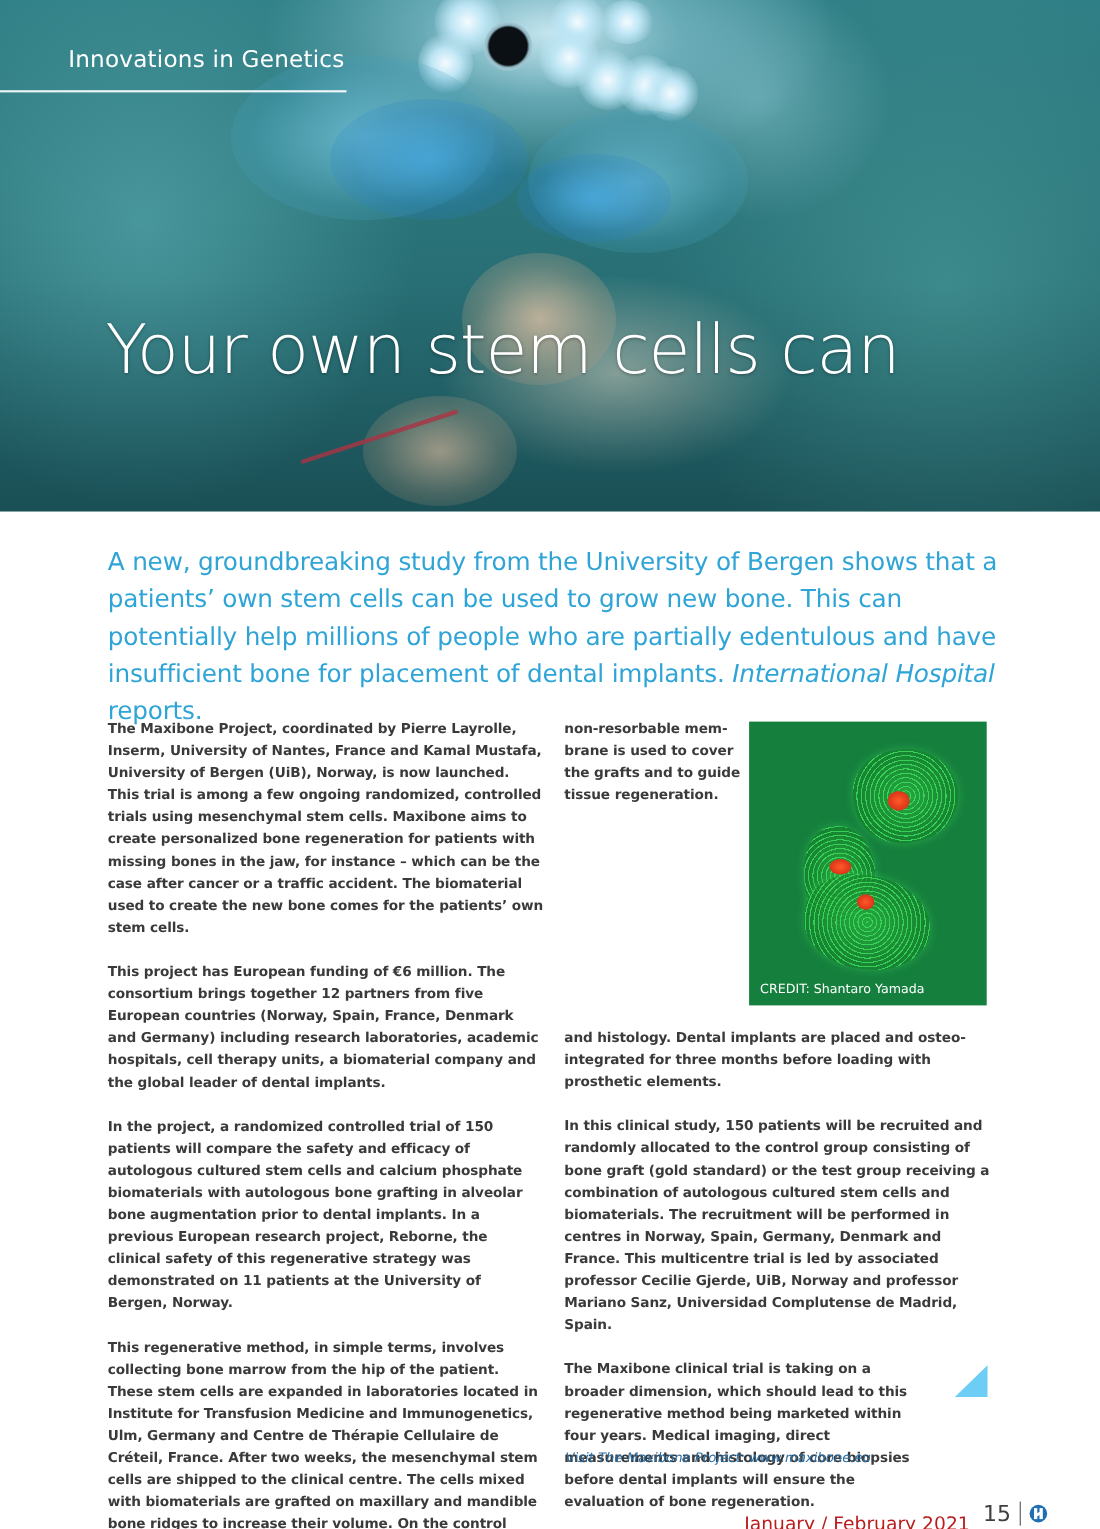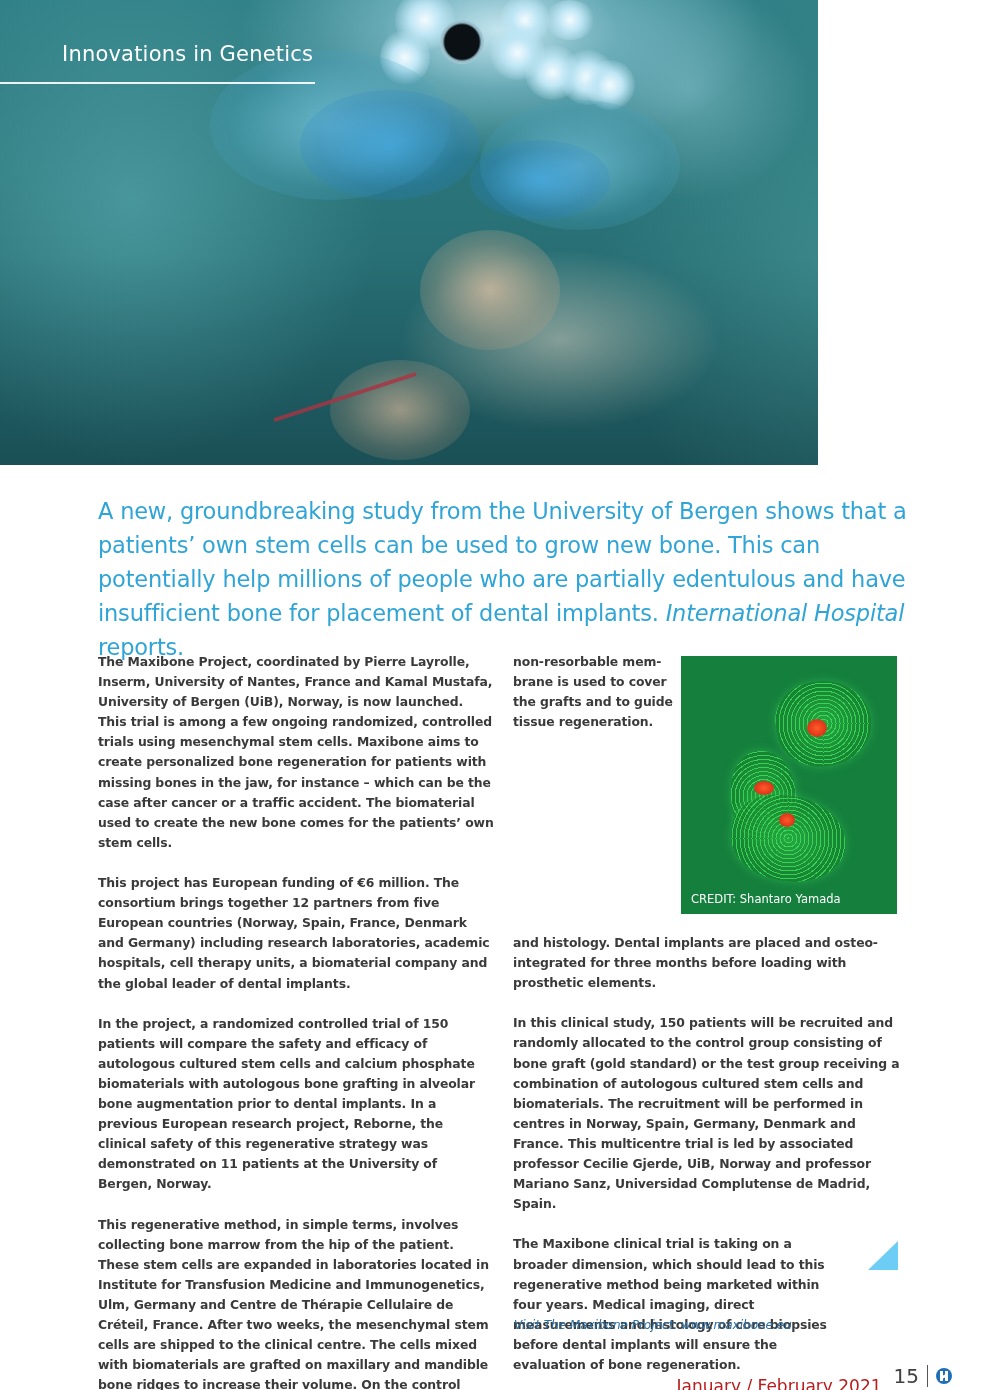--- a/index.html
+++ b/index.html
@@ -1,21 +1,21 @@
 <!DOCTYPE html>
 <html><head>
   <meta charset="utf-8">
   <style>
     * { margin: 0; padding: 0; box-sizing: border-box; }
     html, body { width: 1000px; height: 1390px; background: #ffffff; overflow: hidden; }
     body { position: relative; font-family: "DejaVu Sans", sans-serif; color: #3a3a3a; }
 
     
     .hero {
-      position: absolute; left: 0; top: 0; width: 818px; height: 465px; overflow: hidden;
+      position: absolute; left: 0; top: 0; width: 1000px; height: 465px; overflow: hidden;
       background:
         radial-gradient(ellipse 260px 130px at 500px 30px, rgba(205,235,245,0.95) 0%, rgba(140,200,215,0.6) 45%, rgba(60,130,140,0) 100%),
         radial-gradient(ellipse 160px 90px at 560px 340px, rgba(235,225,205,0.55) 0%, rgba(200,190,170,0) 100%),
         radial-gradient(ellipse 120px 110px at 690px 90px, rgba(130,190,200,0.6) 0%, rgba(60,120,130,0) 100%),
         radial-gradient(ellipse 250px 260px at 130px 200px, rgba(80,160,165,0.8) 0%, rgba(30,90,100,0) 100%),
         radial-gradient(ellipse 260px 300px at 860px 260px, rgba(70,150,150,0.7) 0%, rgba(20,80,90,0) 100%),
         linear-gradient(180deg, #2f7f86 0%, #2a7479 40%, #256a70 70%, #1f5d63 100%);
     }
     .hero .lamp {
       position: absolute; border-radius: 50%;
@@ -152,20 +152,21 @@
   <div class="visor" style="left:470px;top:140px;width:140px;height:80px;"></div>
   <div class="hand" style="left:420px;top:230px;width:140px;height:120px;"></div>
   <div class="hand" style="left:330px;top:360px;width:140px;height:100px;"></div>
   <div class="thread"></div>
   <div class="shade"></div>
 
   <div class="section-label">Innovations in Genetics</div>
   <div class="section-rule"></div>
 
   <h1 class="headline">
+    <span>Your own stem cells can</span>
   </h1>
 </div>
 
 <div class="standfirst"><span>A new, groundbreaking study from the University of Bergen shows that a patients’ own stem cells can be used to grow new bone. This can potentially help millions of people who are partially edentulous and have insufficient bone for placement of dental implants. </span><em>International Hospital</em><span> reports.</span></div>
 
 <div class="col col-left">
   <p>The Maxibone Project, coordinated by Pierre Layrolle, Inserm, University of Nantes, France and Kamal Mustafa, University of Bergen (UiB), Norway, is now launched. This trial is among a few ongoing randomized, controlled trials using mesenchymal stem cells. Maxibone aims to create personalized bone regeneration for patients with missing bones in the jaw, for instance – which can be the case after cancer or a traffic accident. The biomaterial used to create the new bone comes for the patients’ own stem cells.</p>
   <p>This project has European funding of €6 million. The consortium brings together 12 partners from five European countries (Norway, Spain, France, Denmark and Germany) including research laboratories, academic hospitals, cell therapy units, a biomaterial company and the global leader of dental implants.</p>
   <p>In the project, a randomized controlled trial of 150 patients will compare the safety and efficacy of autologous cultured stem cells and calcium phosphate biomaterials with autologous bone grafting in alveolar bone augmentation prior to dental implants. In a previous European research project, Reborne, the clinical safety of this regenerative strategy was demonstrated on 11 patients at the University of Bergen, Norway.</p>
   <p>This regenerative method, in simple terms, involves collecting bone marrow from the hip of the patient. These stem cells are expanded in laboratories located in Institute for Transfusion Medicine and Immunogenetics, Ulm, Germany and Centre de Thérapie Cellulaire de Créteil, France. After two weeks, the mesenchymal stem cells are shipped to the clinical centre. The cells mixed with biomaterials are grafted on maxillary and mandible bone ridges to increase their volume. On the control arm, autologous bone is harvested from the mandibular ramus and transplanted to the site of augmentation. A synthetic</p>

